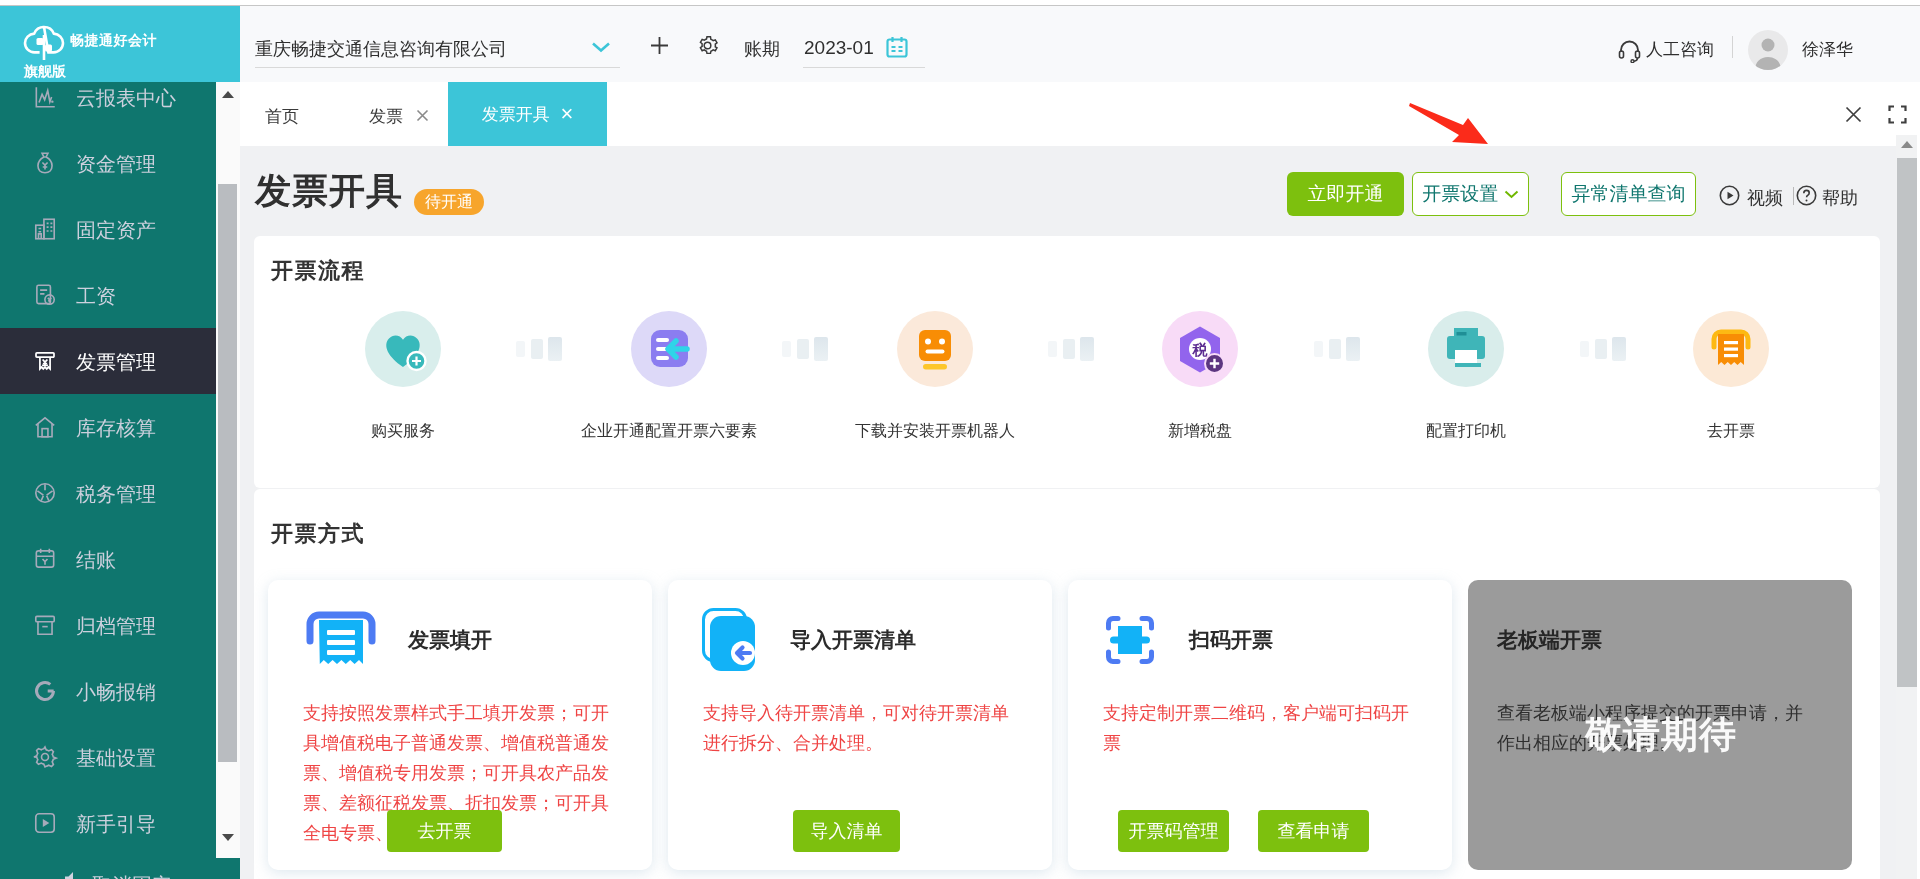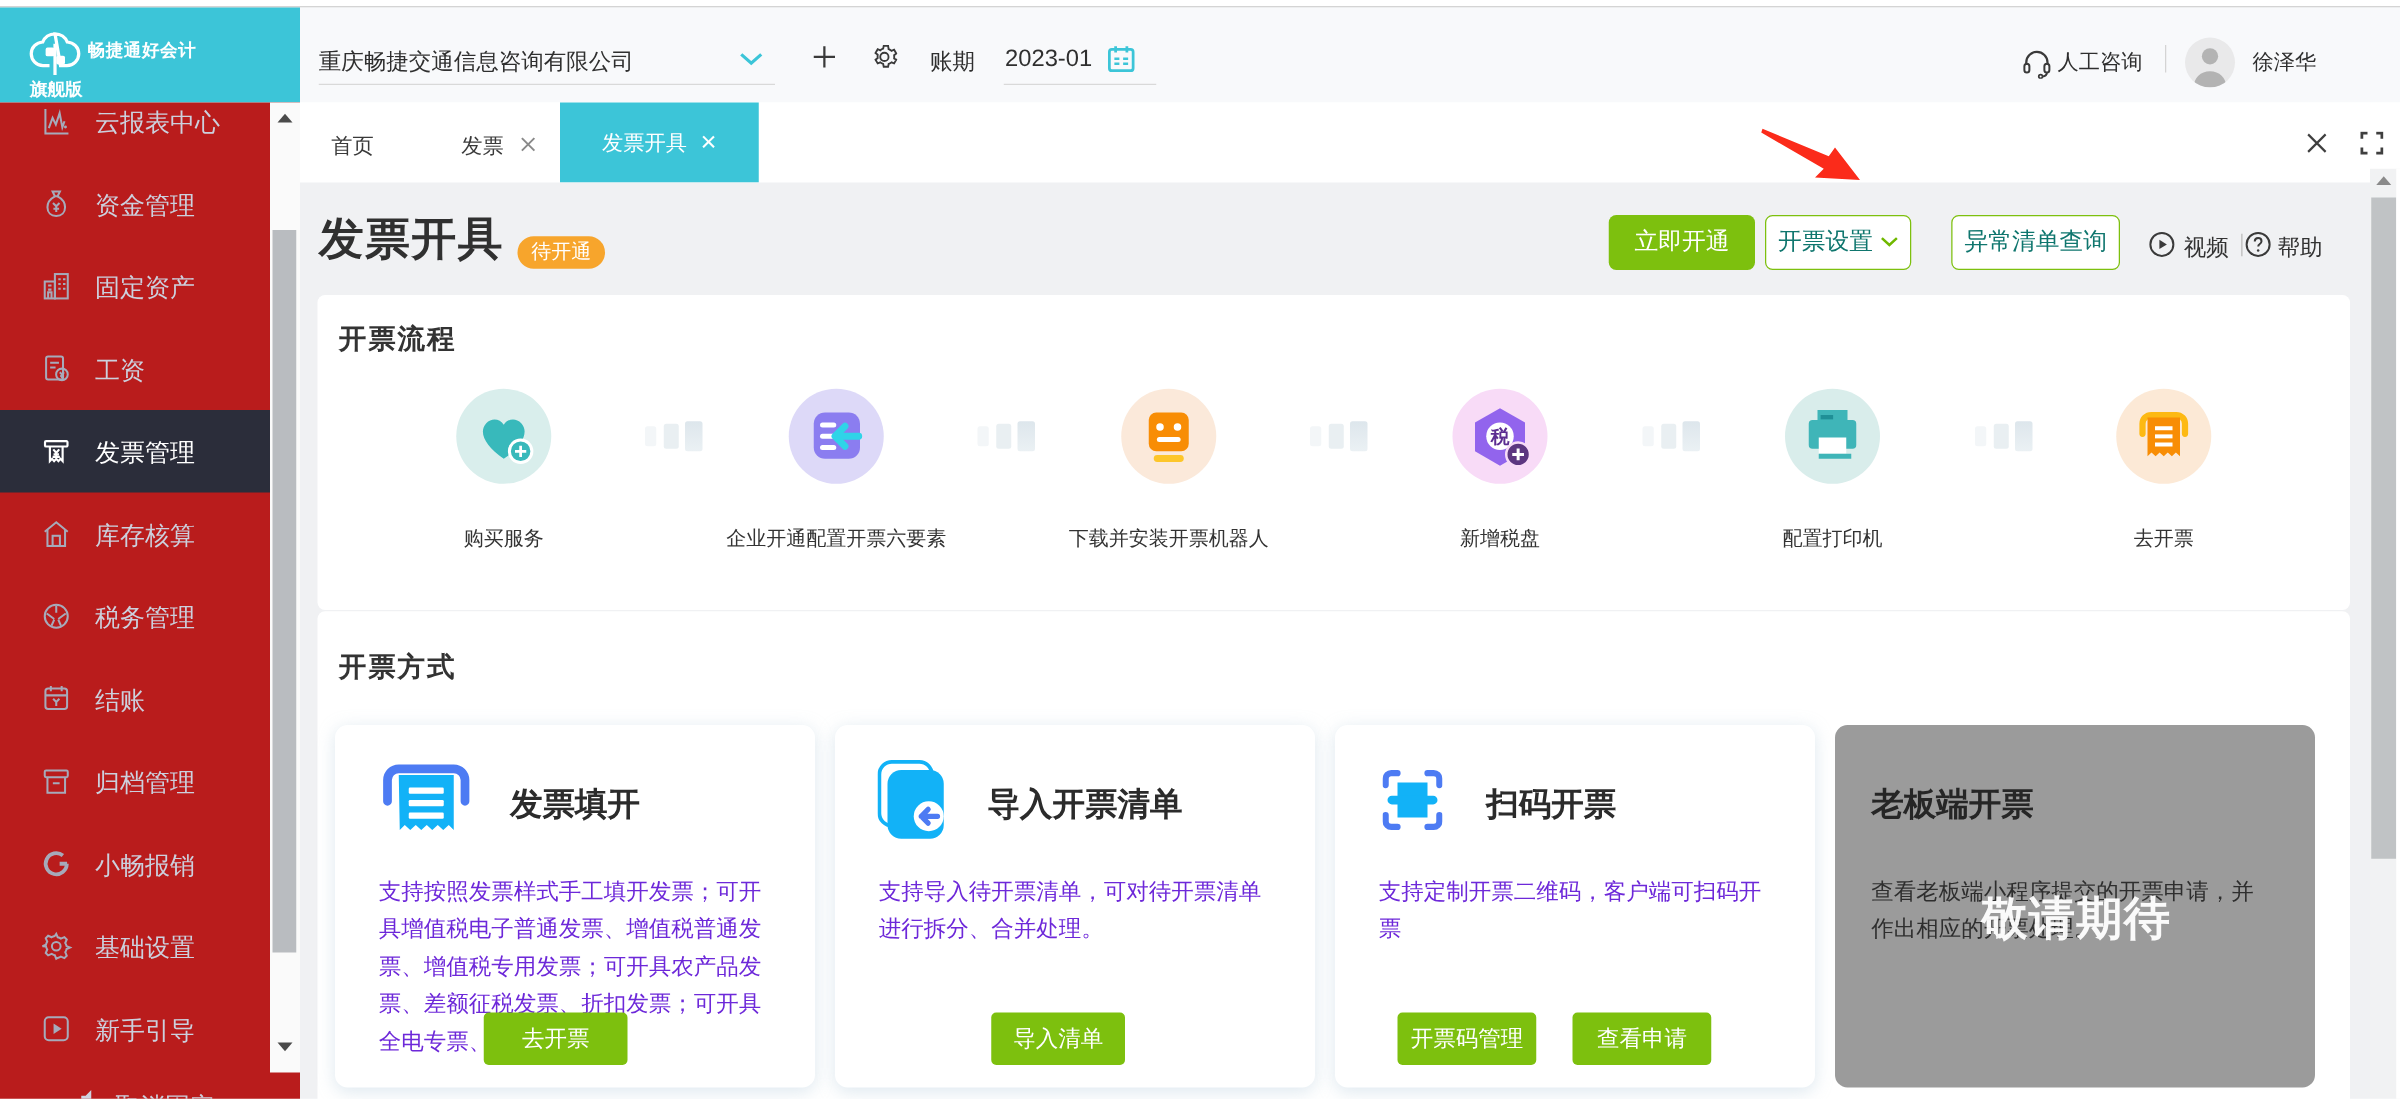--- a/index.html
+++ b/index.html
@@ -9,21 +9,21 @@
 
 #topstrip{top:0;left:0;width:1920px;height:6px;background:#fff;border-bottom:1px solid #c6c6c6;}
 
 #logo{top:6px;left:0;width:240px;height:76px;background:#3cc5d8;}
 #logoname{left:70px;top:26px;color:#fff;font-size:14px;font-weight:bold;letter-spacing:0.5px;}
 #logoed{left:24px;top:57px;color:#fff;font-size:14px;font-weight:bold;}
 
 #topbar{top:6px;left:240px;width:1680px;height:76px;background:#f8f9fb;}
 #topbar .t{color:#2f2f2f;font-size:18px;top:31px;}
 
-#sidebar{top:82px;left:0;width:240px;height:797px;background:#b91c1c;overflow:hidden;}
+#sidebar{top:82px;left:0;width:240px;height:797px;background:#0f766e;overflow:hidden;}
 .mi{position:absolute;left:0;width:216px;height:66px;color:#ccd0dd;font-size:20px;}
 .mi .ic{position:absolute;left:32px;top:20px;width:26px;height:26px;color:#a6aaba;}
 .mi .tx{position:absolute;left:76px;top:21px;}
 .mi.act{background:#2b2d3a;color:#fff;}
 .mi.act .ic{color:#fff;}
 
 #sscroll{top:82px;left:216px;width:24px;height:776px;background:#fafafa;}
 #sthumb{left:2px;top:102px;width:19px;height:578px;background:#b9bcc0;}
 
 #tabrow{top:82px;left:240px;width:1680px;height:64px;background:#fff;}
@@ -34,22 +34,22 @@
 #bigtitle{left:15px;top:21px;font-size:36px;font-weight:600;color:#303030;letter-spacing:1px;}
 #badge{left:174px;top:43px;width:70px;height:26px;background:#f7a52c;border-radius:13px;color:#fff;font-size:16px;text-align:center;line-height:26px;}
 .gbtn{position:absolute;top:26px;height:44px;background:#7dc00e;border-radius:6px;color:#fff;font-size:19px;text-align:center;line-height:44px;}
 .obtn{position:absolute;top:26px;height:44px;background:#fff;border:1px solid #7dc00e;border-radius:6px;color:#0f766e;font-size:19px;text-align:center;line-height:42px;}
 .panel{position:absolute;left:14px;width:1626px;background:#fff;border-radius:6px;}
 .ptitle{position:absolute;left:17px;top:20px;font-size:22px;font-weight:bold;color:#333;letter-spacing:1.5px;}
 .stepc{position:absolute;top:75px;width:76px;height:76px;border-radius:50%;}
 .steplab{position:absolute;top:185px;font-size:16px;color:#333;text-align:center;width:260px;}
 .dotg{position:absolute;top:101px;width:46px;height:24px;}
 .card{position:absolute;top:91px;width:384px;height:290px;background:#fff;border-radius:10px;box-shadow:0 3px 14px rgba(160,190,210,.35);}
-.ctitle{position:absolute;font-size:26px;font-weight:bold;color:#2b2b2b;top:46px;}
-.cdesc{position:absolute;left:35px;top:118px;font-size:18px;color:#6d28d9;line-height:30px;}
+.ctitle{position:absolute;font-size:21px;font-weight:bold;color:#2b2b2b;top:46px;}
+.cdesc{position:absolute;left:35px;top:118px;font-size:18px;color:#ef4444;line-height:30px;}
 .cbtn{position:absolute;top:230px;height:42px;background:#7dc00e;border-radius:4px;color:#fff;font-size:18px;text-align:center;line-height:42px;}
 
 #mscroll{top:135px;left:1896px;width:24px;height:744px;background:#f1f2f3;}
 #mthumb{left:1px;top:23px;width:20px;height:529px;background:#c0c3c5;}
 </style>
 </head>
 <body>
 <div id="root">
 <div class="abs" id="topstrip"></div>
 <div class="abs" id="logo">

